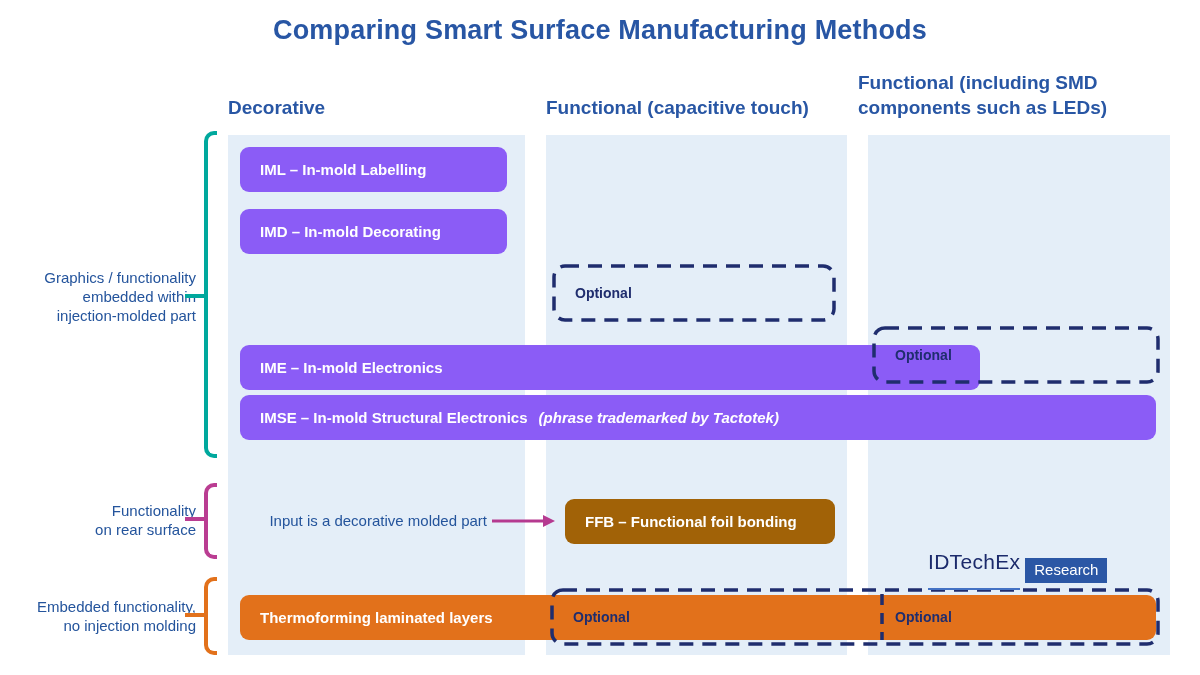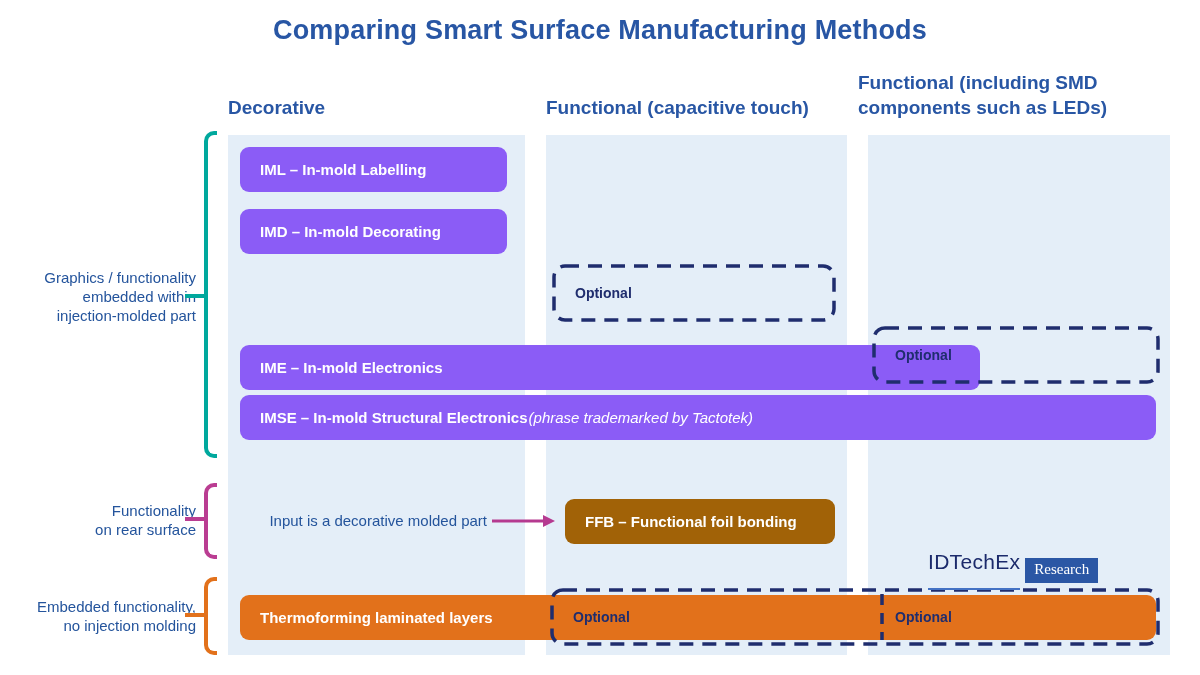--- a/index.html
+++ b/index.html
@@ -18,21 +18,21 @@
   .col1-h{left:228px;width:297px;top:95px;}
   .col2-h{left:546px;width:301px;top:95px;}
   .col3-h{left:858px;width:322px;top:70px;}
 
   .bar{position:absolute;height:45px;border-radius:9px;color:#ffffff;font-size:15px;
        font-weight:bold;line-height:45px;padding-left:20px;box-sizing:border-box;
        white-space:nowrap;}
   .teal{background:#8b5cf6;}
   .magenta{background:#a16207;}
   .orange{background:#E2711B;}
-  .it{font-style:italic;margin-left:1px;font-weight:normal;}
+  .it{font-style:italic;margin-left:11px;font-weight:bold;}
 
   .bar-iml{left:240px;top:147px;width:267px;}
   .bar-imd{left:240px;top:209px;width:267px;}
   .bar-fim{left:240px;top:271px;width:592px;}
   .bar-ime{left:240px;top:345px;width:740px;}
   .bar-imse{left:240px;top:395px;width:916px;}
   .bar-ffb{left:565px;top:499px;width:270px;}
   .bar-thermo{left:240px;top:595px;width:916px;}
 
   .opt-svg{position:absolute;pointer-events:none;}
@@ -63,21 +63,21 @@
   .tick-2{left:185px;top:517px;background:#BA3D92;}
   .tick-3{left:185px;top:613px;background:#E2711B;}
 
   .annotation{position:absolute;left:248px;width:239px;top:512px;text-align:right;
               font-size:15px;color:#24549C;white-space:nowrap;}
   .arrow-svg{position:absolute;left:492px;top:513px;}
 
   .logo{position:absolute;left:928px;top:550px;display:flex;align-items:center;gap:5px;}
   .logo-brand{font-size:21px;font-weight:500;color:#1B2A6B;letter-spacing:.3px;
               border-bottom:2px solid #4472C4;padding-bottom:14px;}
-  .logo-box{background:#2B57A5;color:#ffffff;font-size:15px;padding:3px 9px 5px;font-family:Liberation Serif, serif;}
+  .logo-box{background:#2B57A5;color:#ffffff;font-size:15px;padding:3px 9px 5px;}
 </style>
 </head>
 <body>
 
 <div class="canvas">
 
   <div class="title">Comparing Smart Surface Manufacturing Methods</div>
 
   <div class="col-bg col1-bg"></div>
   <div class="col-bg col2-bg"></div>

